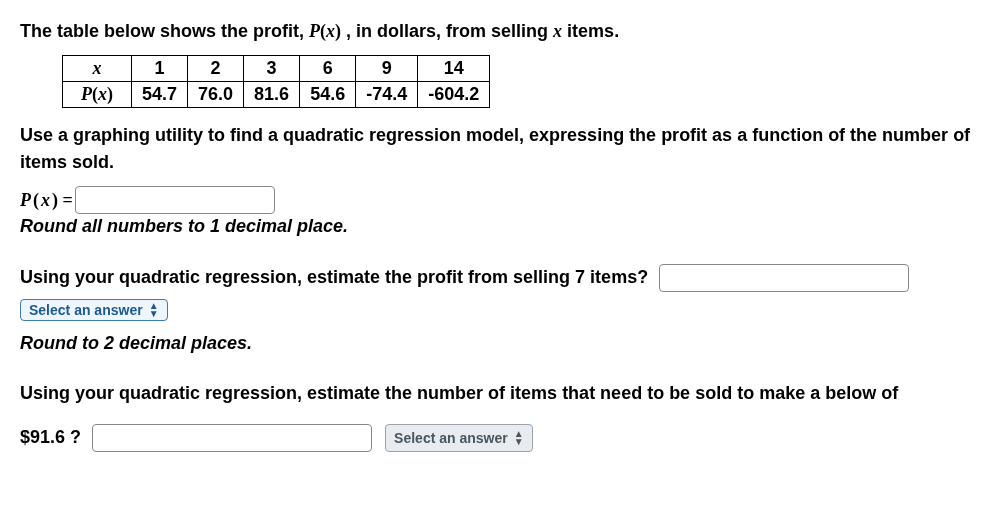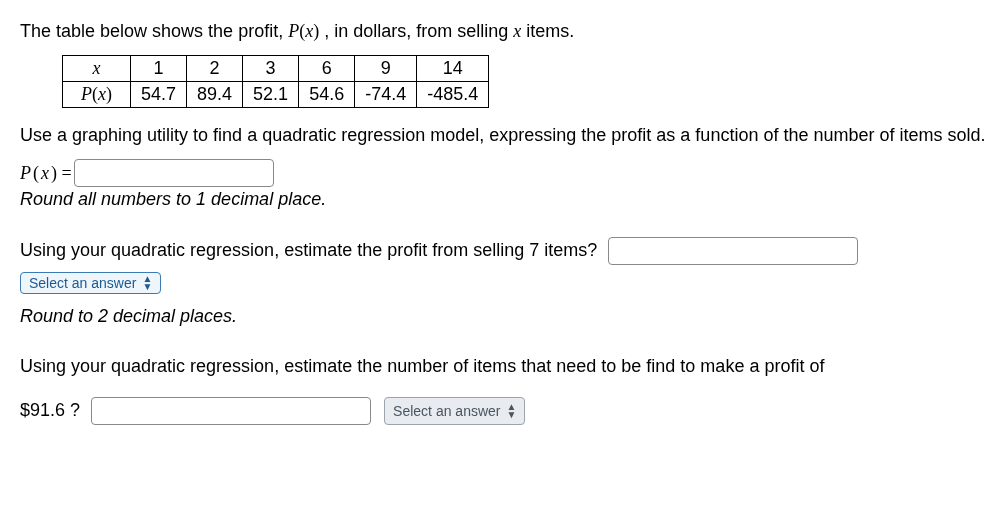--- a/index.html
+++ b/index.html
@@ -1,15 +1,15 @@
 <!DOCTYPE html>
 <html><head>
   <meta charset="utf-8">
   <style>
-    * { box-sizing: border-box; }
+    * { box-sizing: border-box; font-weight: bold; }
     body {
       font-family: Arial, Helvetica, sans-serif;
       font-size: 18px;
       color: #000;
       background: #fff;
       margin: 0;
       padding: 18px 20px;
       width: 1008px;
     }
     .line { margin-bottom: 10px; line-height: 1.5; }
@@ -116,25 +116,25 @@
     <td>3</td>
     <td>6</td>
     <td>9</td>
     <td>14</td>
   </tr>
   <tr>
     <td class="head">
       <span class="math-i">P</span><span class="math-r" style="font-style:normal">(</span><span class="math-i">x</span><span class="math-r" style="font-style:normal">)</span>
     </td>
     <td>54.7</td>
-    <td>89.4</td>
-    <td>52.1</td>
+    <td>76.0</td>
+    <td>81.6</td>
     <td>54.6</td>
     <td>-74.4</td>
-    <td>-485.4</td>
+    <td>-604.2</td>
   </tr>
 </tbody>
   </table>
 
 <div class="line">Use a graphing utility to find a quadratic regression model, expressing the profit as a function of the number of items sold.</div>
 <div class="eqrow">
   <span class="math-i">P</span>
     <span class="math-r" style="font-style:normal">(</span>
     <span class="math-i">x</span>
     <span class="math-r" style="font-style:normal">) =</span>
@@ -151,21 +151,21 @@
     <span>Select an answer</span>
     <span class="updown">
         <span>▲</span>
         <span>▼</span>
       </span>
   </span>
 </div>
 <div class="hint" style="margin-top:12px">Round to 2 decimal places.</div>
 
 <div class="line spacer-top">
-  <span>Using your quadratic regression, estimate the number of items that need to be find to make a profit of </span>
+  <span>Using your quadratic regression, estimate the number of items that need to be sold to make a below of </span>
 </div>
 <div class="inline-row q3line">
   <span>$91.6 ?</span>
   <input type="text" class="med" style="">
   <span class="select-pill gray" style="margin-left:8px">
     <span>Select an answer</span>
     <span class="updown">
         <span>▲</span>
         <span>▼</span>
       </span>

